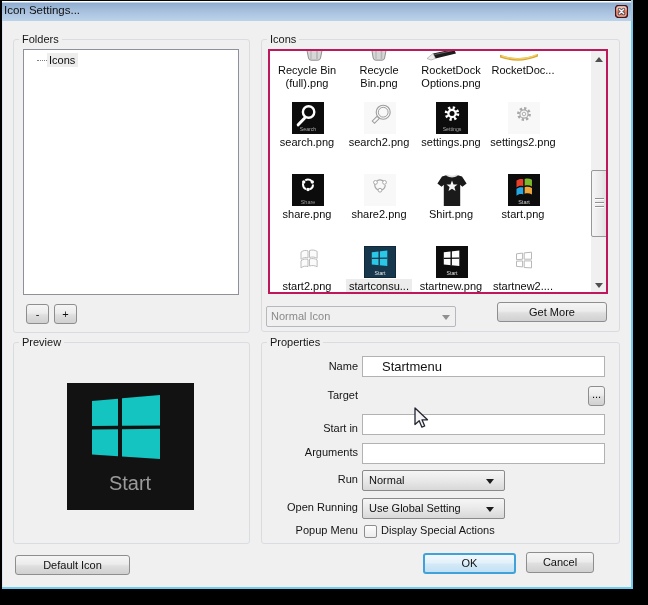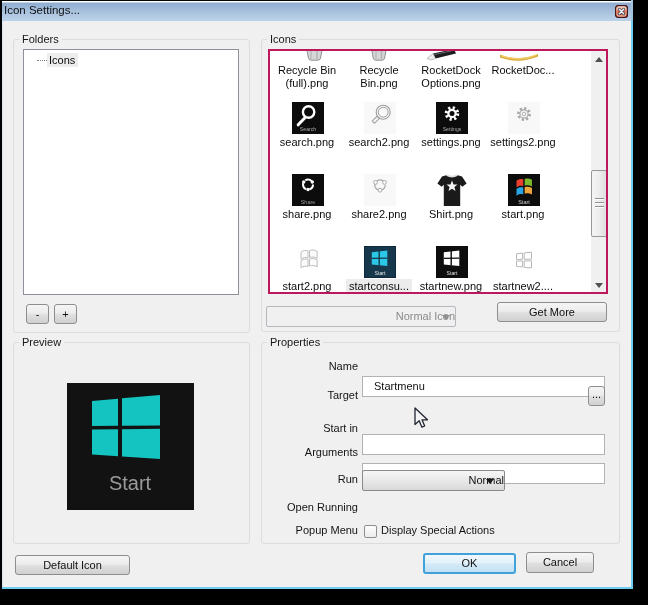--- a/index.html
+++ b/index.html
@@ -8,26 +8,26 @@
 .abs { position:absolute; }
 #win { position:absolute; left:0; top:0; width:633px; height:589px; background:#f0f0f0; }
 #titlebar { position:absolute; left:2px; top:0; width:629px; height:21px;
   background:linear-gradient(180deg,#050505 0,#050505 1px,#fdfefe 1px,#fdfefe 2px,#8fadd0 3px,#a9c2de 12px,#bad1ea 20px,#bad1ea 21px); }
 #titletext { position:absolute; left:4px; top:4px; font-size:11.5px; color:#101010; }
 .grp { position:absolute; border:1px solid #d9dde2; border-radius:3px; }
 .grplabel { position:absolute; background:#f0f0f0; padding:0 3px; font-size:11px; color:#161616; height:13px; line-height:13px; }
 .btn { position:absolute; border:1px solid #8e8e8e; border-radius:3px;
   background:linear-gradient(180deg,#f5f5f5 0%,#ececec 45%,#dfdfdf 55%,#d0d0d0 100%);
   font-size:11px; color:#111; text-align:center; }
-.inp { position:absolute; border:1px solid #b2b2b2; background:#fff; font-size:11px; color:#111;
-  padding-left:5px; line-height:19px; white-space:nowrap; overflow:hidden;margin-top:20px; }
+.inp { position:absolute; border:1px solid #b2b2b2; background:#fff; font-size:13px; color:#111;
+  padding-left:13px; line-height:19px; white-space:nowrap; overflow:hidden; }
 .lbl { position:absolute; font-size:11px; color:#141414; text-align:right; width:100px; }
 .combo { position:absolute; border:1px solid #8a8a8a; border-radius:2px;
   background:linear-gradient(180deg,#f6f6f6,#e7e7e7 55%,#d8d8d8); font-size:11px; color:#111;
-  padding-left:6px; line-height:19px;text-align:right; }
+  padding-left:6px; line-height:19px; }
 .carrow { position:absolute; width:0; height:0; border-left:4.5px solid transparent; border-right:4.5px solid transparent; border-top:5.5px solid #1c1c1c; }
 .ilabel { position:absolute; width:76px; text-align:center; font-size:11px; line-height:13px; color:#0c0c0c; }
 .tile { position:absolute; width:32px; height:32px; }
 </style>
 </head>
 <body>
 <div id="win">
   <div id="titlebar"></div>
   <div id="titletext">Icon Settings...</div>
   <div class="abs" style="left:0;top:0;width:2px;height:589px;background:#000;"></div>
@@ -246,20 +246,23 @@
 
   <div class="lbl" style="left:258px;top:446px;">Arguments</div>
   <div class="inp" style="left:362px;top:443px;width:243px;height:21px;"></div>
 
   <div class="lbl" style="left:258px;top:473px;">Run</div>
   <div class="combo" style="left:362px;top:470px;width:143px;height:21px;">Normal
     <div class="carrow" style="right:10px;top:8px;"></div>
   </div>
 
   <div class="lbl" style="left:258px;top:501px;">Open Running</div>
+  <div class="combo" style="left:362px;top:498px;width:143px;height:21px;">Use Global Setting
+    <div class="carrow" style="right:10px;top:8px;"></div>
+  </div>
 
   <div class="lbl" style="left:258px;top:524px;">Popup Menu</div>
   <div class="abs" style="left:364px;top:525px;width:13px;height:13px;border:1px solid #8e8e8e;border-radius:2px;background:linear-gradient(180deg,#fdfdfd,#ececec);"></div>
   <div class="abs" style="left:381px;top:524px;font-size:11px;color:#141414;">Display Special Actions</div>
 
   <div class="btn" style="left:15px;top:555px;width:115px;height:20px;line-height:18px;">Default Icon</div>
   <div class="btn" style="left:423px;top:553px;width:93px;height:21px;line-height:17px;border:2px solid #41a1d9;background:linear-gradient(180deg,#f1f8fd 0%,#e3f1fa 45%,#d3e9f7 55%,#c2e1f5 100%);">OK</div>
   <div class="btn" style="left:526px;top:552px;width:68px;height:21px;line-height:19px;">Cancel</div>
 
   <svg class="abs" style="left:414px;top:407px;" width="15" height="22">

